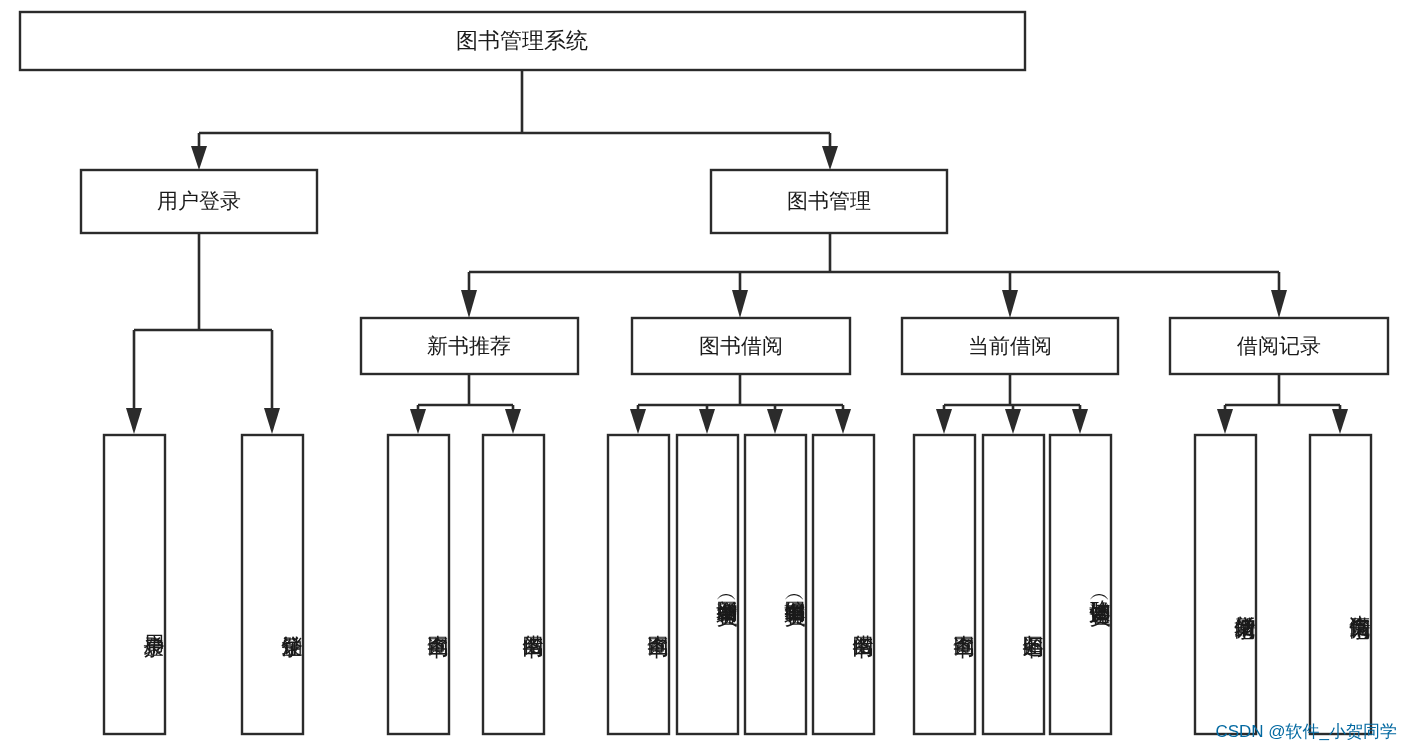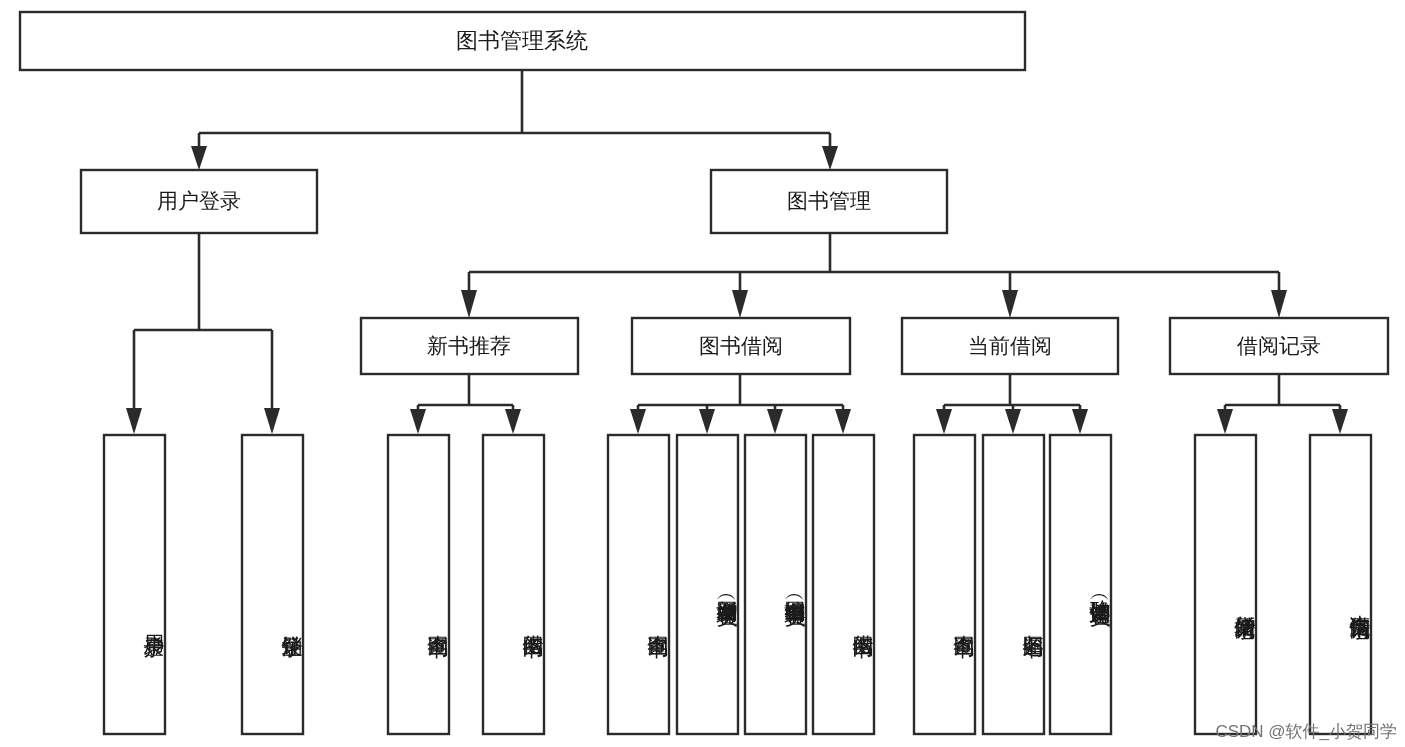--- a/index.html
+++ b/index.html
@@ -67,21 +67,21 @@
     align-items: flex-start;
     justify-content: center;
     pointer-events: none;
   }
   .watermark {
     position: absolute;
     right: 8px;
     bottom: 4px;
     font-family: "Liberation Sans", "DejaVu Sans", sans-serif;
     font-size: 17px;
-    color: #737373;
+    color: #0369a1;
     white-space: nowrap;
   }
 </style>
 </head>
 <body>
 
 <div id="diagram-root">
 
   <svg class="flow" viewBox="0 0 1405 747">
 

